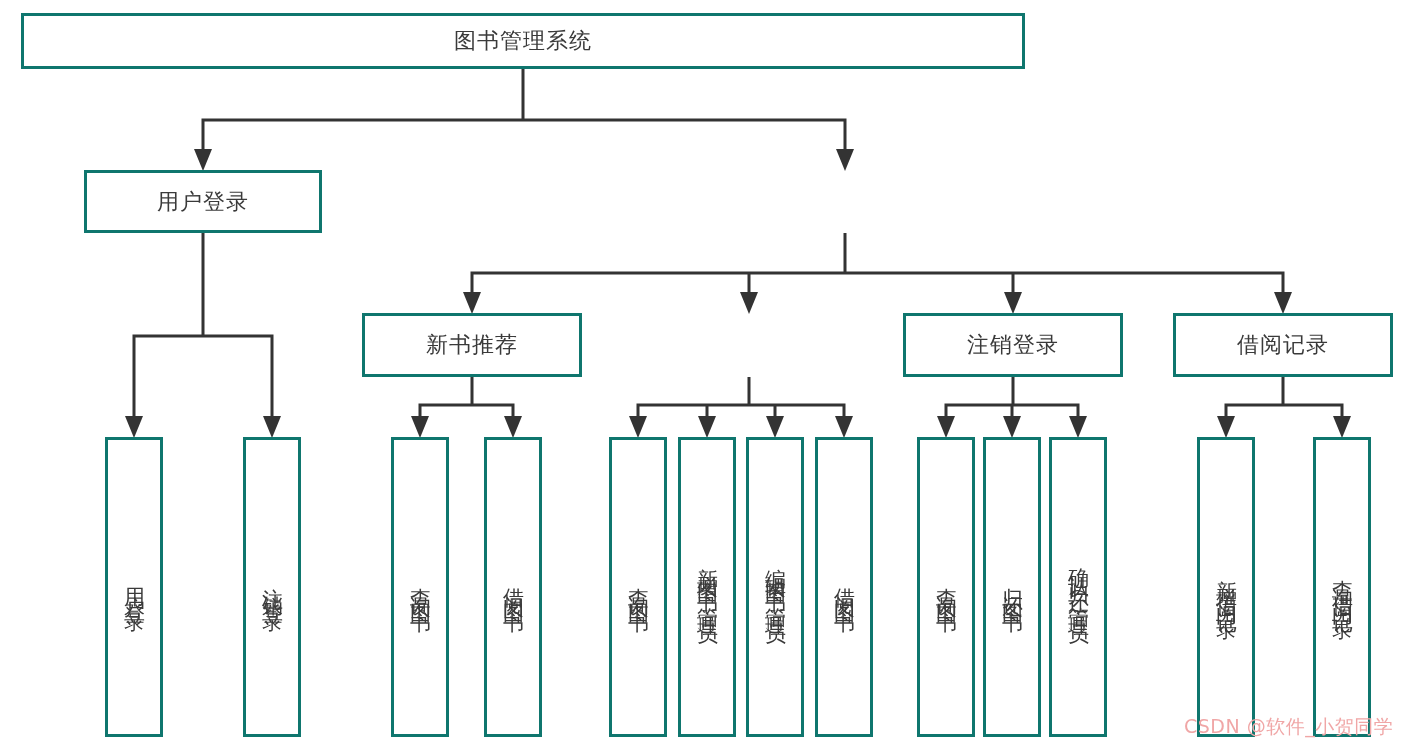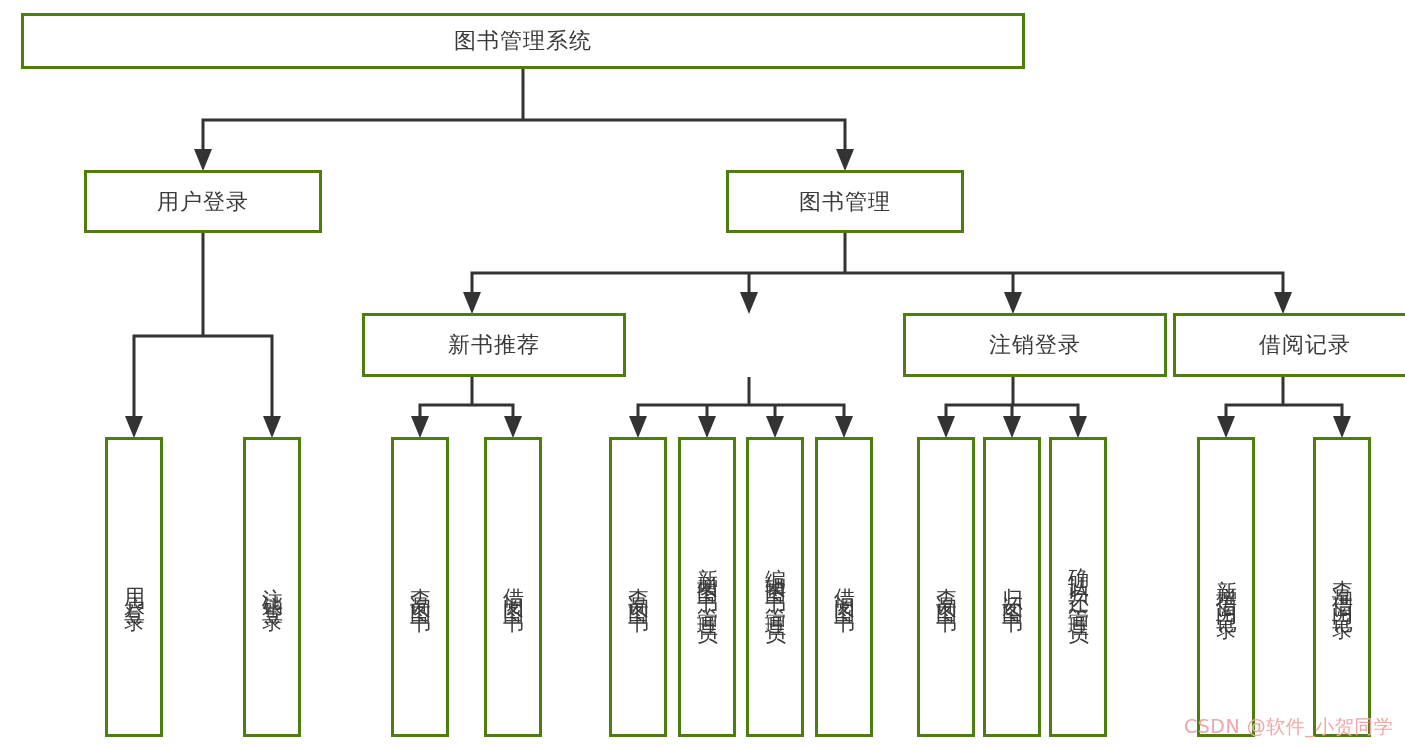--- a/index.html
+++ b/index.html
@@ -10,32 +10,32 @@
     overflow:hidden;
     font-family:"DejaVu Sans","Liberation Sans",sans-serif;
   }
   #connectors{
     position:absolute;left:0;top:0;width:1405px;height:747px;
     pointer-events:none;
   }
   .box{
     position:absolute;
     box-sizing:border-box;
-    border:3px solid #4d7c0f;
+    border:3px solid #0f766e;
     background:#ffffff;
     display:flex;align-items:center;justify-content:center;
     color:#3a3a3a;
   }
   .l1 .lbl,.l2 .lbl,.l3 .lbl{
     font-size:22px;
     letter-spacing:1px;
     white-space:nowrap;
   }
   .l2{width:238px;height:63px;}
-  .l3{width:264px;height:64px;}
+  .l3{width:220px;height:64px;}
   .l4{width:58px;height:300px;}
   .vtext{
     writing-mode:vertical-rl;
     text-orientation:mixed;
     font-size:21px;
     letter-spacing:8px;
     line-height:1;
     color:#3a3a3a;
   }
   #watermark{
@@ -96,23 +96,20 @@
     </g>
   </svg>
 
   <div class="box l1" style="left:21px;top:13px;width:1004px;height:56px">
     <span class="lbl">图书管理系统</span>
   </div>
 
   <div class="box l2" style="left:84px;top:170px">
     <span class="lbl">用户登录</span>
   </div>
-  <div class="box l2" style="left:726px;top:170px">
-    <span class="lbl">图书管理</span>
-  </div>
 
   <div class="box l3" style="left:362px;top:313px">
     <span class="lbl">新书推荐</span>
   </div>
   <div class="box l3" style="left:903px;top:313px">
     <span class="lbl">注销登录</span>
   </div>
   <div class="box l3" style="left:1173px;top:313px">
     <span class="lbl">借阅记录</span>
   </div>

